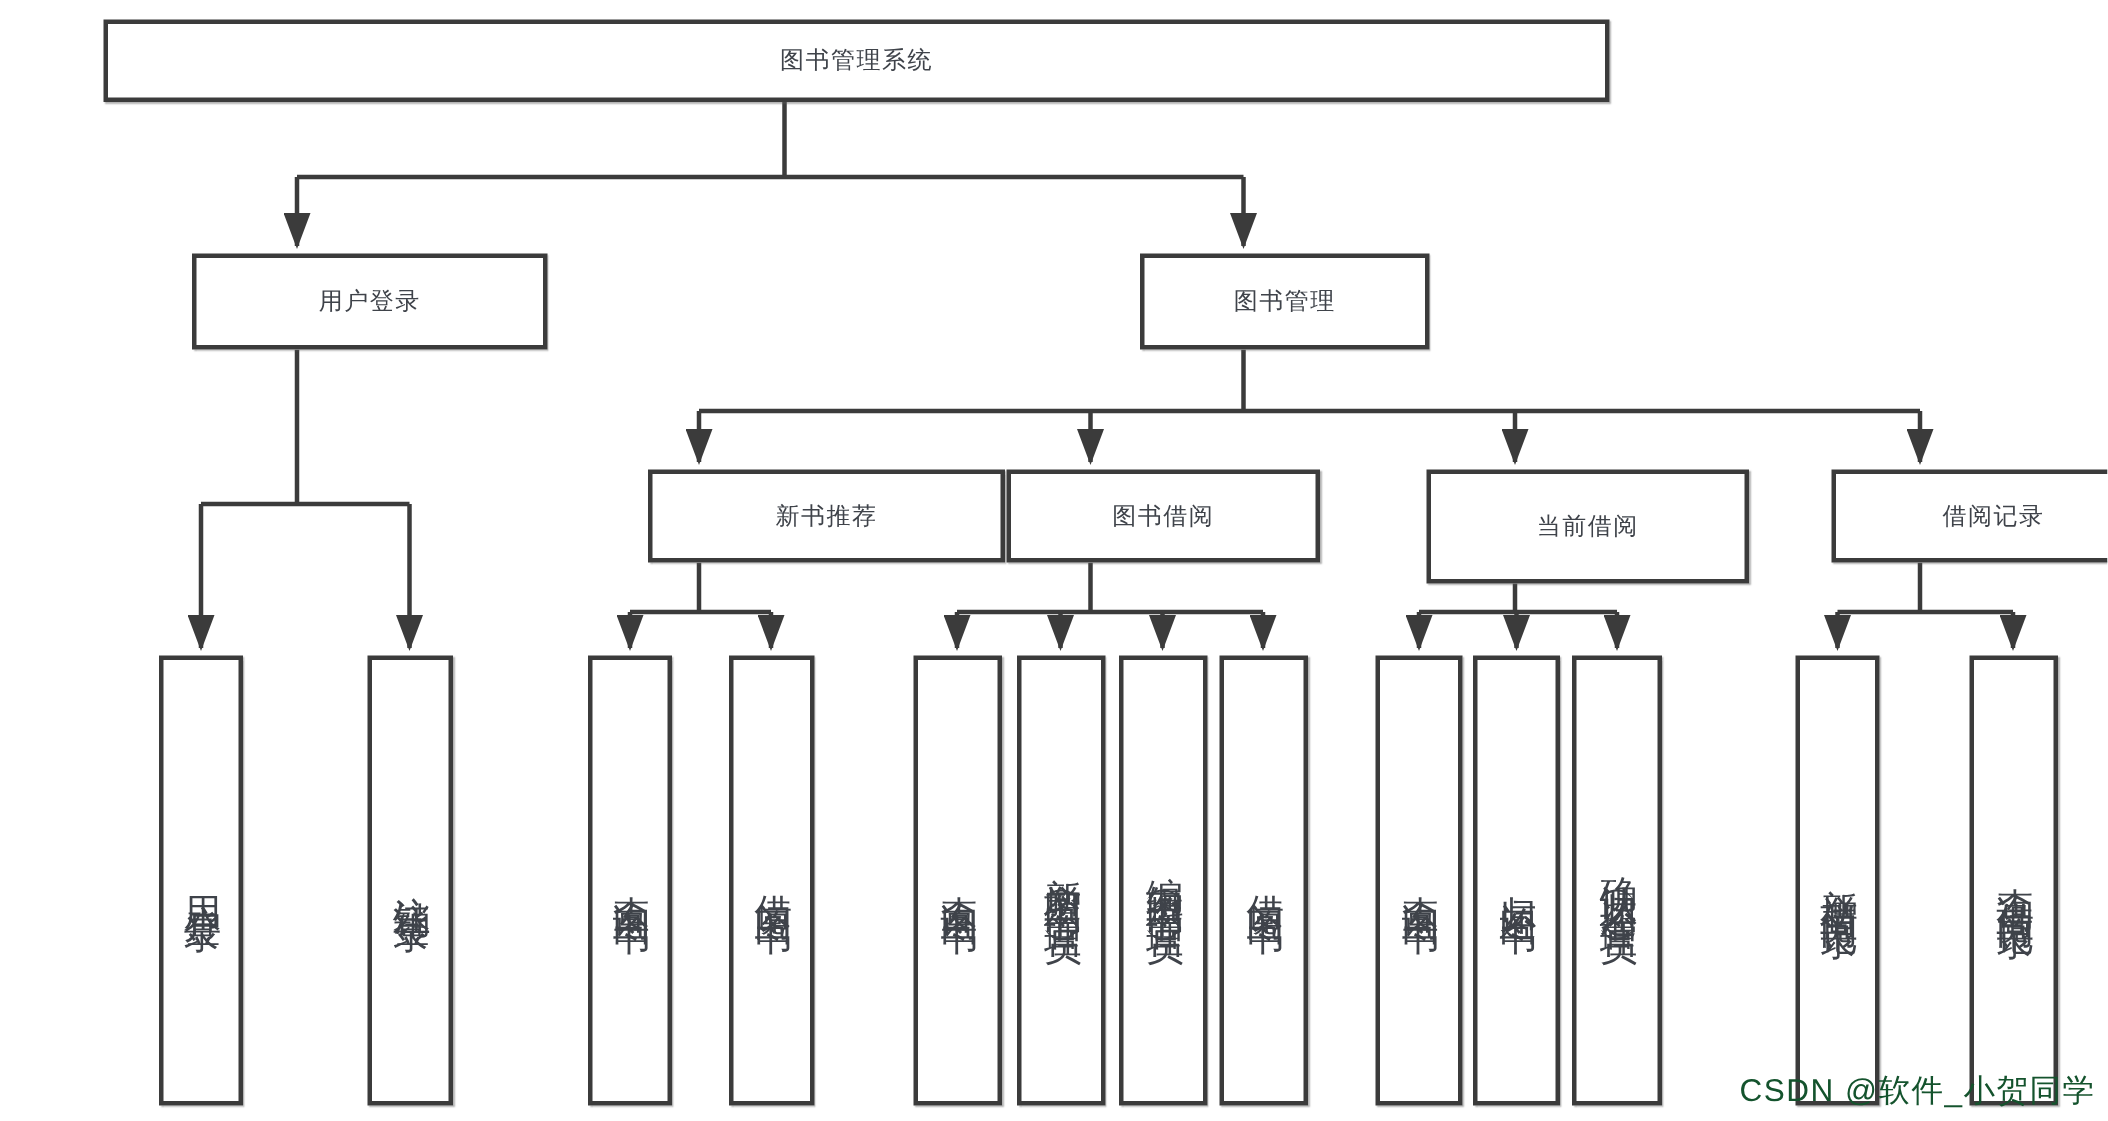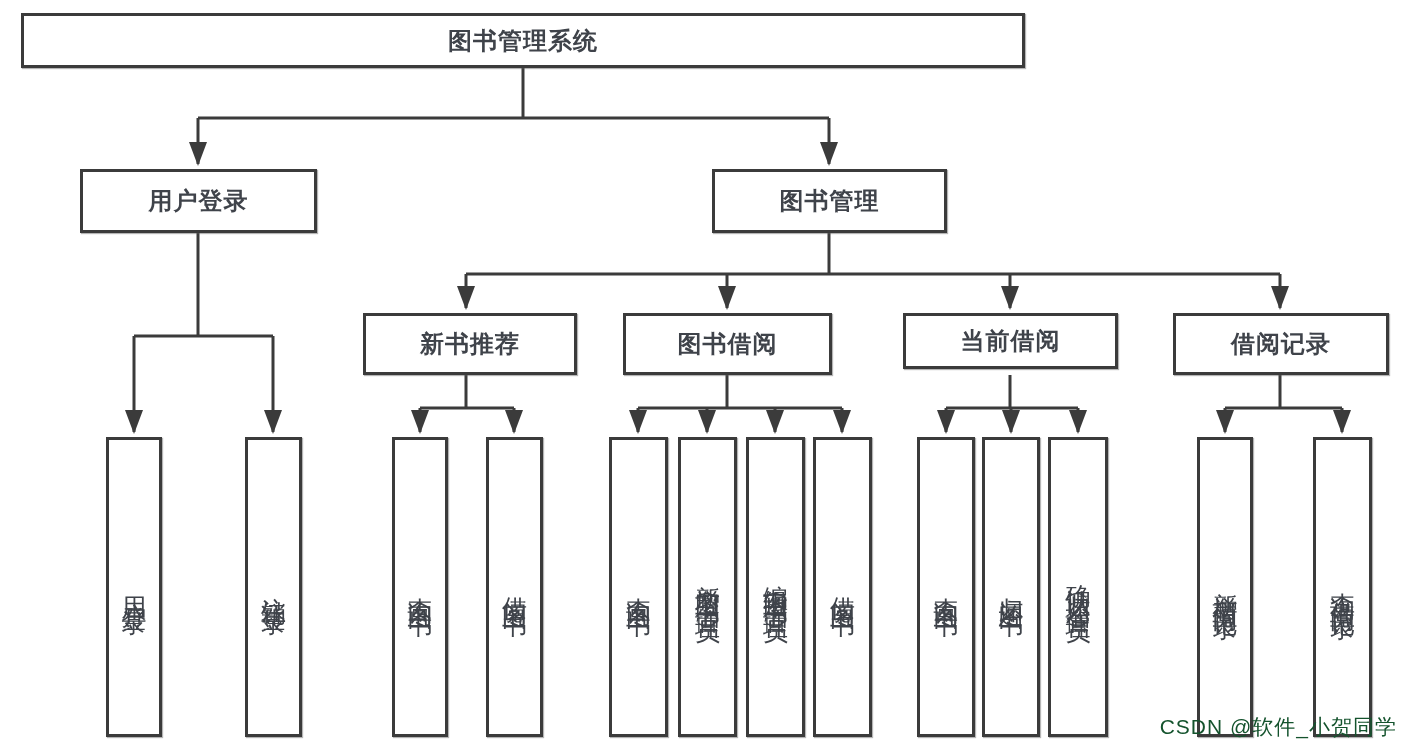--- a/index.html
+++ b/index.html
@@ -27,41 +27,42 @@
     border: 3px solid #3b3b3b;
     box-shadow: 1px 1px 1px rgba(90,90,90,0.45);
     display: flex;
     align-items: center;
     justify-content: center;
     color: #3f434a;
     z-index: 2;
   }
 
   .h-node {
-    font-size: 24px;
+    font-size: 16px;
     letter-spacing: 1px;
-    font-weight: 700;
+    font-weight: 400;
+    margin-left: 48px;
   }
 
   .leaf {
     writing-mode: vertical-rl;
     text-orientation: mixed;
     font-size: 25px;
     letter-spacing: 5px;
     line-height: 1;
     padding: 4px 0;
   }
 
   
   .n-root          { left: 21px;   top: 13px;  width: 1004px; height: 55px; }
   .n-user-login    { left: 80px;   top: 169px; width: 237px;  height: 64px; }
-  .n-book-mgmt     { left: 712px;  top: 169px; width: 235px;  height: 64px; }
-  .n-new-book      { left: 363px;  top: 313px; width: 214px;  height: 62px; text-align: right; }
+  .n-book-mgmt     { left: 712px;  top: 169px; width: 193px;  height: 64px; }
+  .n-new-book      { left: 384px;  top: 313px; width: 238px;  height: 62px; text-align: right; }
   .n-book-borrow   { left: 623px;  top: 313px; width: 209px;  height: 62px; }
-  .n-cur-borrow    { left: 903px;  top: 313px; width: 215px;  height: 56px; }
+  .n-cur-borrow    { left: 903px;  top: 313px; width: 215px;  height: 76px; }
   .n-records       { left: 1173px; top: 313px; width: 216px;  height: 62px; }
 
   .leaf            { top: 437px; height: 300px; }
   .n-l1a { left: 106px;  width: 56px; }
   .n-l1b { left: 245px;  width: 57px; }
   .n-l2a { left: 392px;  width: 56px; }
   .n-l2b { left: 486px;  width: 57px; }
   .n-l3a { left: 609px;  width: 59px; }
   .n-l3b { left: 678px;  width: 59px; }
   .n-l3c { left: 746px;  width: 59px; }

